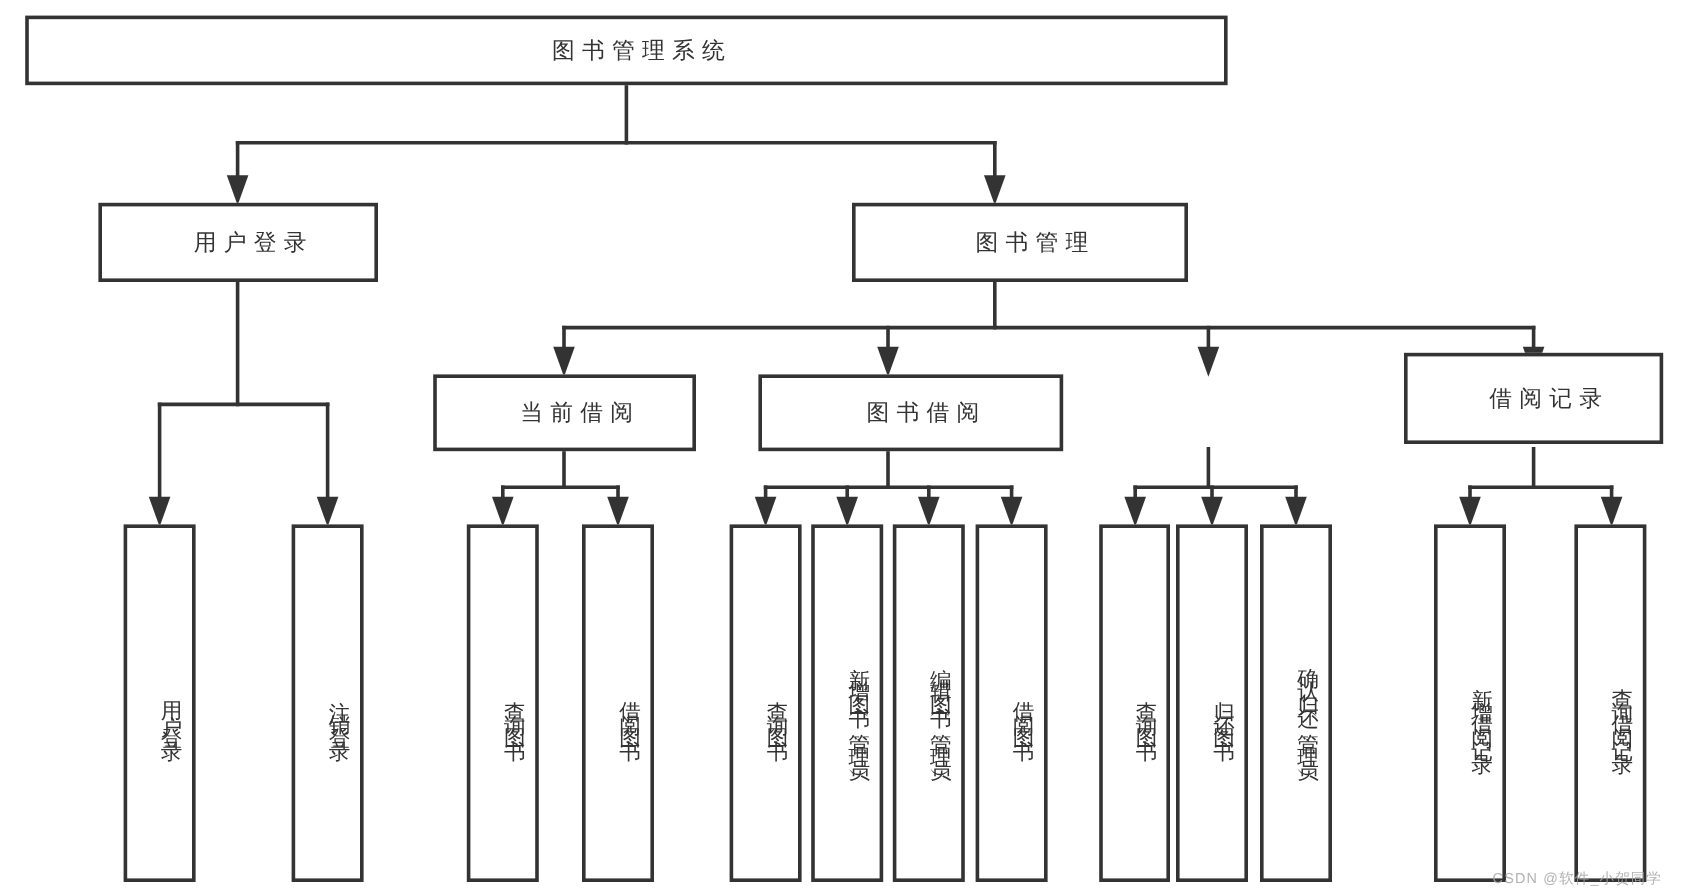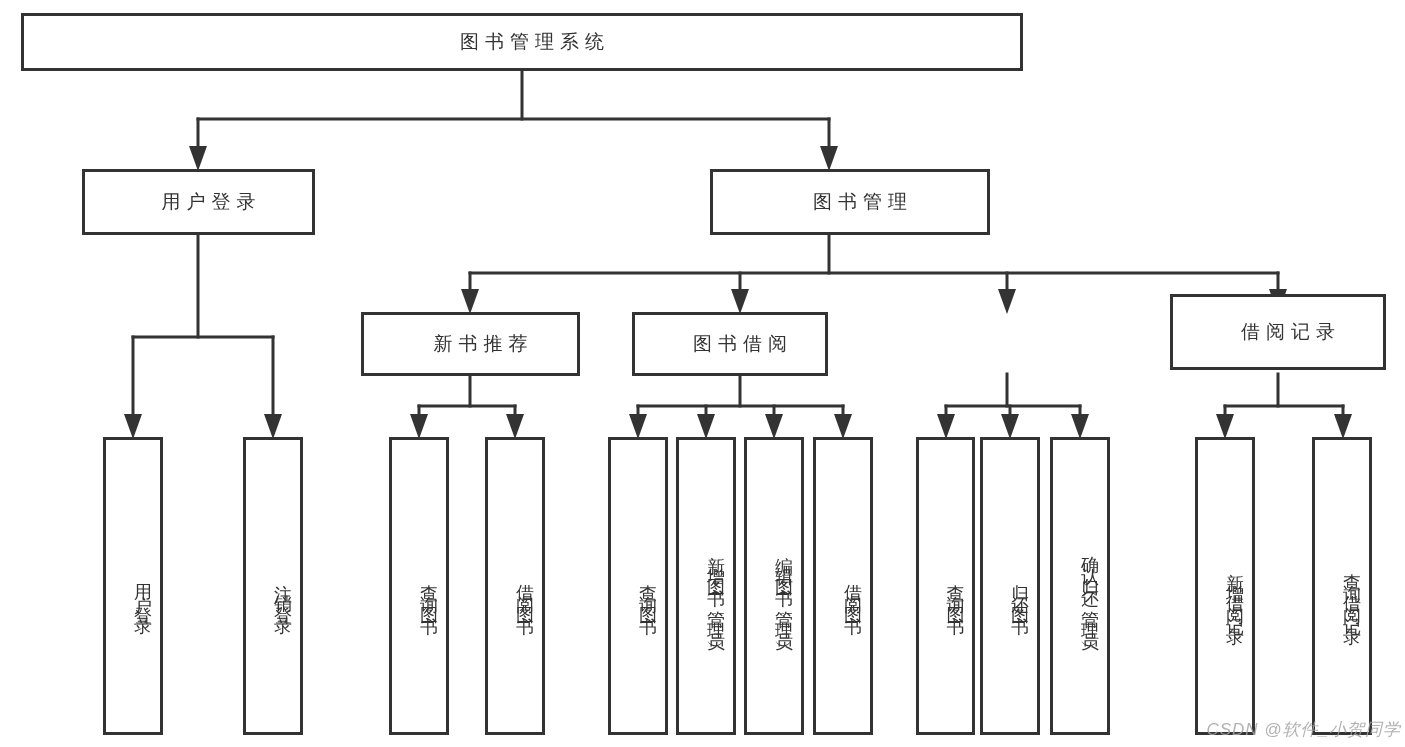--- a/index.html
+++ b/index.html
@@ -19,23 +19,23 @@
   .node.h .lbl {
     font-size:19px; letter-spacing:6px; margin-right:-6px;
     white-space:nowrap; font-weight:400;
   }
   .node.v .lbl {
     writing-mode:vertical-rl; text-orientation:mixed;
     font-size:18px; letter-spacing:11px; margin-bottom:-11px;
     white-space:nowrap; font-weight:400;
   }
   .watermark {
-    position:absolute; right:4px; bottom:6px;
-    font-size:17px; color:rgba(164,164,164,0.85);
-    letter-spacing:1px; white-space:nowrap;font-style:italic;
+    position:absolute; right:20px; bottom:6px;
+    font-size:12px; color:rgba(164,164,164,0.85);
+    letter-spacing:1px; white-space:nowrap;
   }
 </style>
 </head>
 <body>
 
 <div class="canvas">
 
   <svg class="connectors" width="1405" height="747" viewBox="0 0 1405 747">
     <g stroke="#333333" stroke-width="3" fill="none" stroke-linecap="square">
 
@@ -107,23 +107,23 @@
   </div>
 
   <div class="node h" style="left:82px;top:169px;width:233px;height:66px">
     <span class="lbl">用户登录</span>
   </div>
   <div class="node h" style="left:710px;top:169px;width:280px;height:66px">
     <span class="lbl">图书管理</span>
   </div>
 
   <div class="node h" style="left:361px;top:312px;width:219px;height:64px">
-    <span class="lbl">新书推荐</span>
+    <span class="lbl">当前借阅</span>
   </div>
-  <div class="node h" style="left:632px;top:312px;width:196px;height:64px">
+  <div class="node h" style="left:632px;top:312px;width:254px;height:64px">
     <span class="lbl">图书借阅</span>
   </div>
   <div class="node h" style="left:1170px;top:294px;width:216px;height:76px">
     <span class="lbl">借阅记录</span>
   </div>
 
   <div class="node v" style="left:103px;top:437px;width:60px;height:298px">
     <span class="lbl">用户登录</span>
   </div>
   <div class="node v" style="left:243px;top:437px;width:60px;height:298px">

